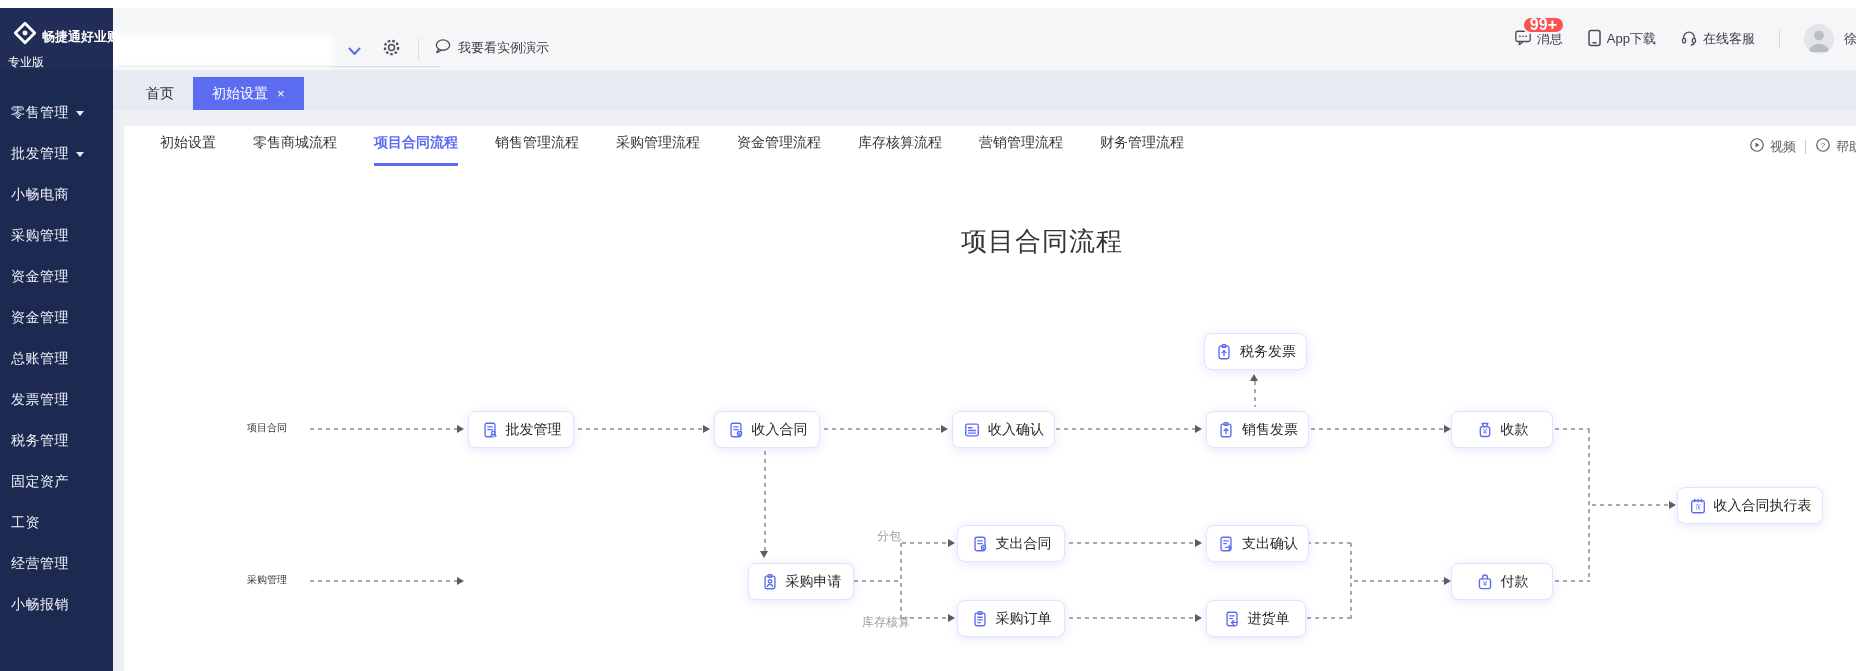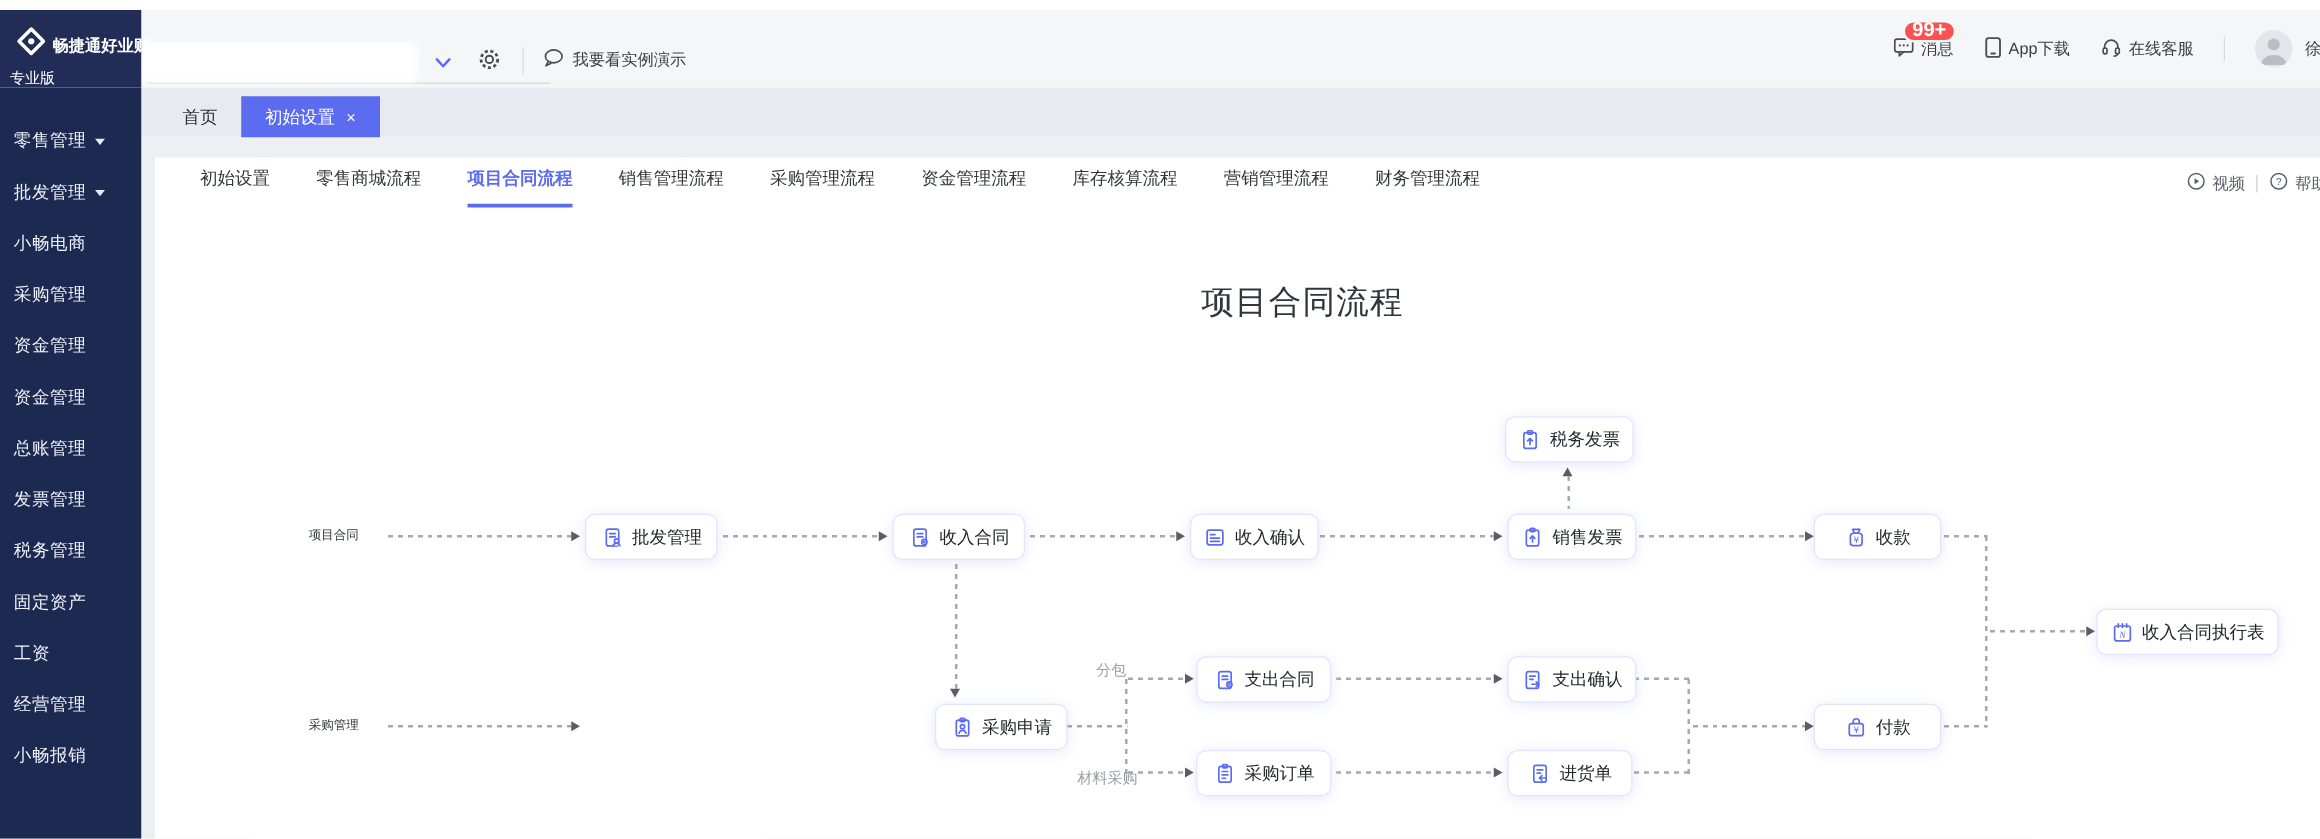--- a/index.html
+++ b/index.html
@@ -214,21 +214,21 @@
           </svg>
       </span>
       <span>帮助</span>
     </span>
   </div>
 
   <div class="flow-title">项目合同流程</div>
   <div class="row-label" style="left:247px; top:421px;">项目合同</div>
   <div class="row-label" style="left:247px; top:573px;">采购管理</div>
   <div class="branch-label" style="left:877px; top:528px;">分包</div>
-  <div class="branch-label" style="left:862px; top:614px;">材料采购</div>
+  <div class="branch-label" style="left:862px; top:614px;">库存核算</div>
 
   <div id="flow-layer">
       <div class="hline" style="left: 310px; top: 428px; width: 147px;"></div>
       <div class="arr arr-r" style="left: 457px; top: 424.5px;"></div>
       <div class="hline" style="left: 578px; top: 428px; width: 125px;"></div>
       <div class="arr arr-r" style="left: 703px; top: 424.5px;"></div>
       <div class="hline" style="left: 824px; top: 428px; width: 117px;"></div>
       <div class="arr arr-r" style="left: 941px; top: 424.5px;"></div>
       <div class="hline" style="left: 1056px; top: 428px; width: 139px;"></div>
       <div class="arr arr-r" style="left: 1195px; top: 424.5px;"></div>

